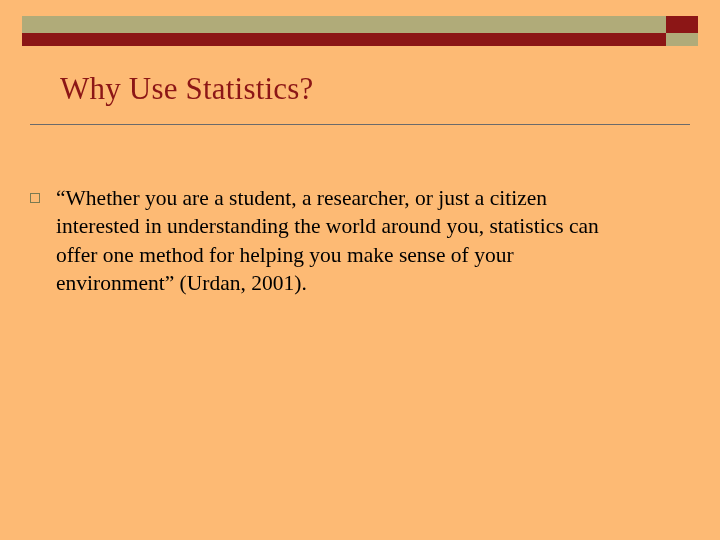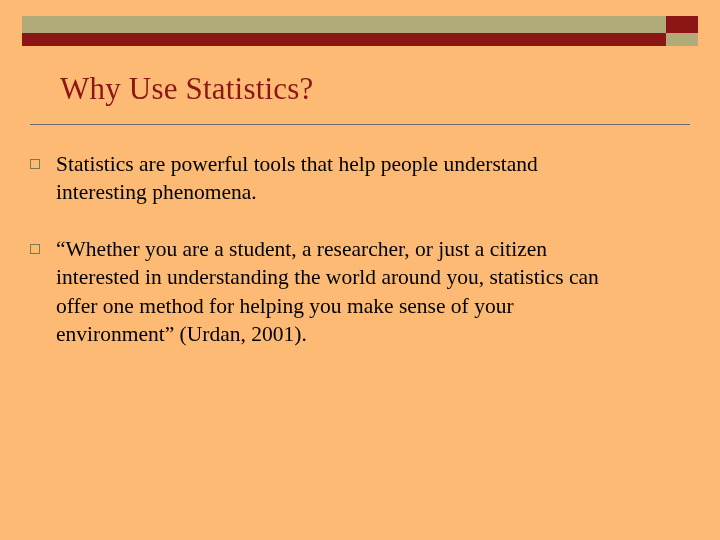--- a/index.html
+++ b/index.html
@@ -108,44 +108,40 @@
   }
   .bullet-text {
     flex: 1 1 auto;
     font-size: 21.5px;
     line-height: 1.32;
     color: #000000;
     font-family: "Liberation Serif", serif;
     max-width: 582px;
   }
   .bullet-1 .bullet-text { max-width: 572px; }
-  .bullet-2 { margin-top: 23px; }
+  .bullet-2 { margin-top: 34px; }
   .bullet-2 .bullet-text { max-width: 568px; }
 </style>
 </head>
 <body>
 
 <div class="slide">
 
   <div class="banner">
     <div class="banner-olive"></div>
     <div class="banner-dark-right"></div>
     <div class="banner-dark-bar"></div>
     <div class="banner-olive-right"></div>
   </div>
 
   <div class="title">Why Use Statistics?</div>
   <div class="title-rule"></div>
 
   <div class="body">
 
-    <div class="bullet bullet-1">
-      <span class="bullet-marker"></span>
-      <span class="bullet-text">Statistics are powerful tools that help people understand interesting phenomena.</span>
-    </div>
 
     <div class="bullet bullet-2">
       <span class="bullet-marker"></span>
       <span class="bullet-text">“Whether you are a student, a researcher, or just a citizen interested in understanding the world around you, statistics can offer one method for helping you make sense of your environment” (Urdan, 2001).</span>
     </div>
 
   </div>
 </div>
 
 </body></html>

